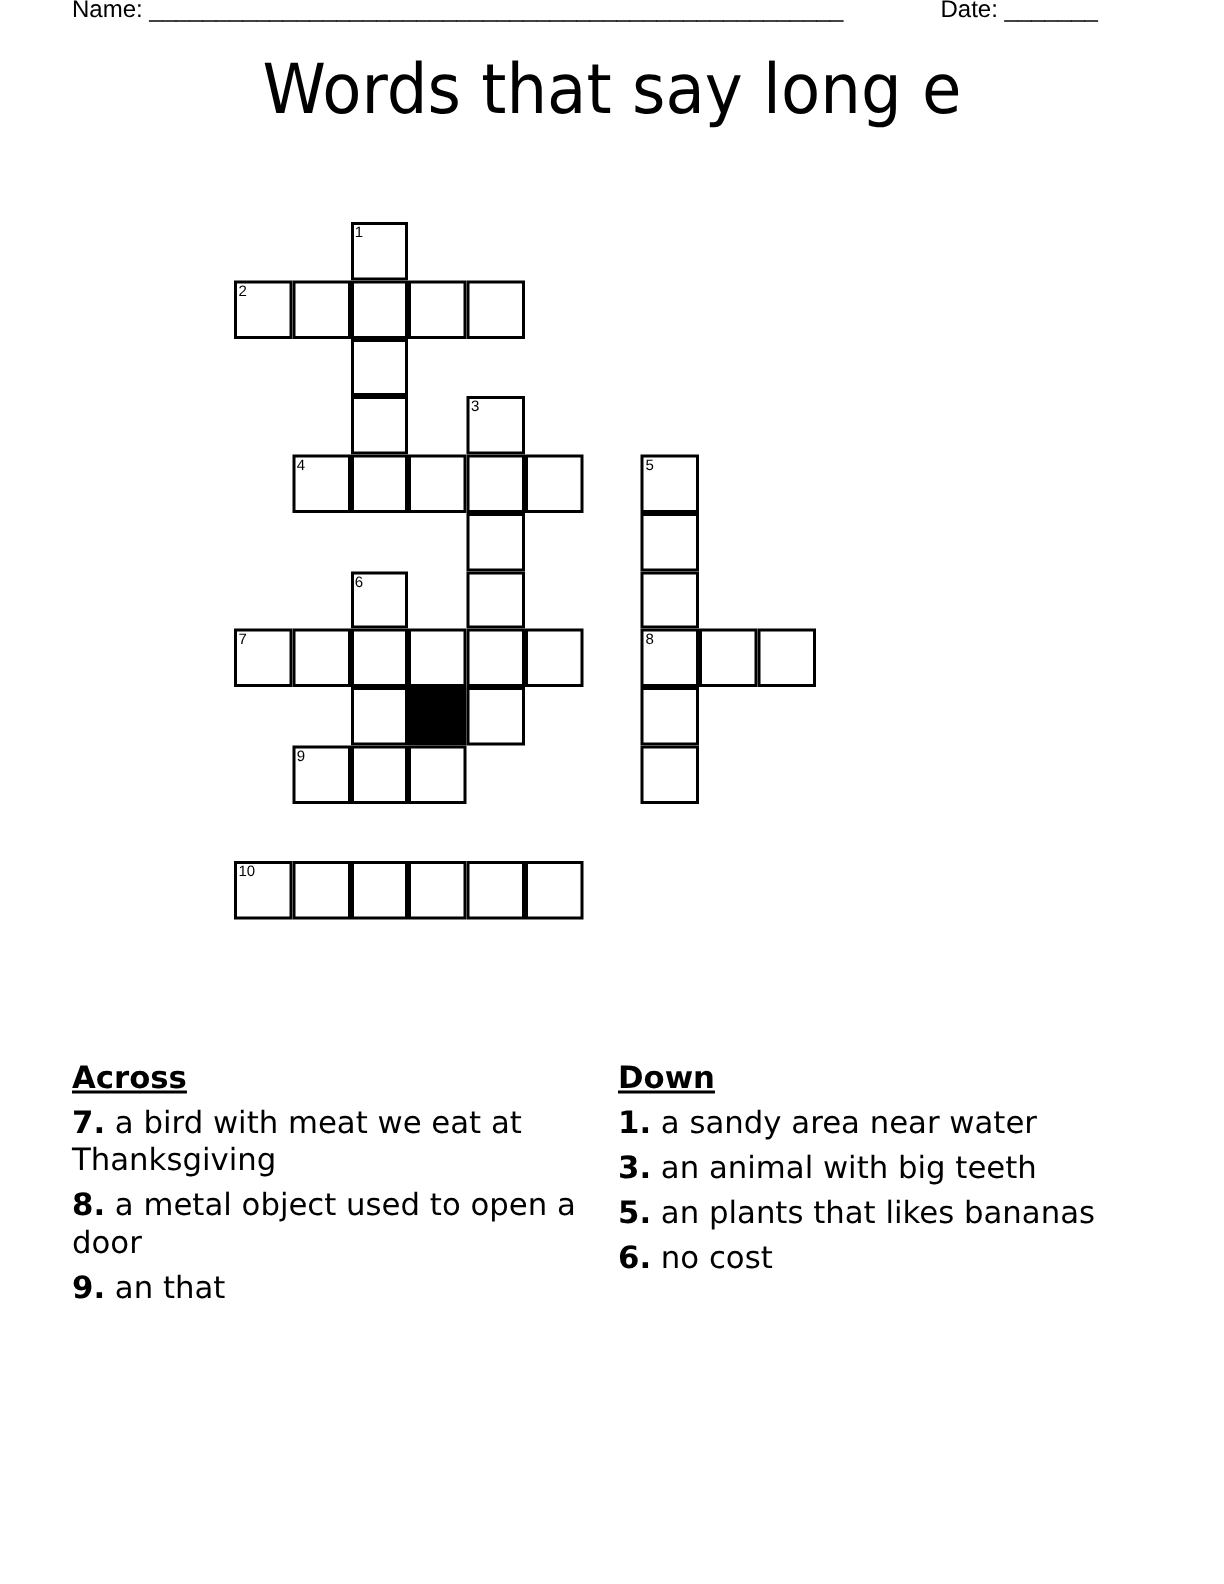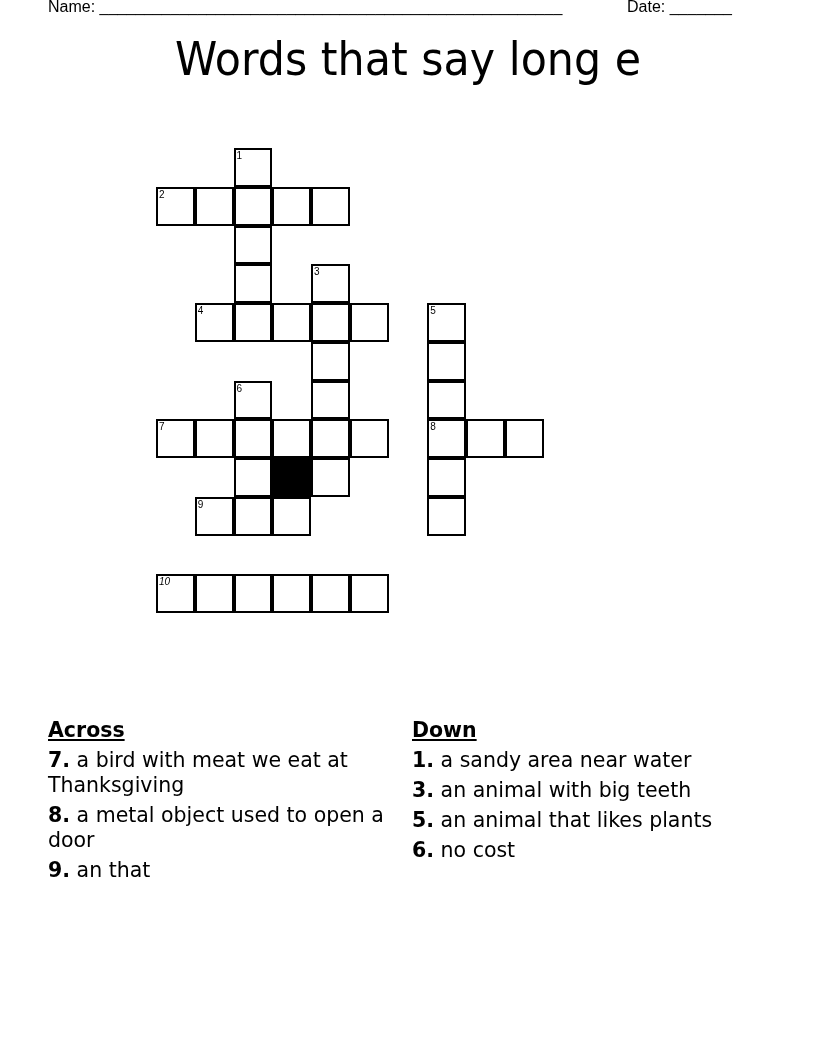--- a/index.html
+++ b/index.html
@@ -6,21 +6,21 @@
     body { width: 816px; height: 1056px; position: relative; overflow: hidden; font-family: "DejaVu Sans", sans-serif; color: #000; }
     .hdr { position: absolute; top: -2px; font-family: "Liberation Sans", sans-serif; font-size: 16px; }
     .title { position: absolute; top: 32px; left: 0; width: 816px; text-align: center; font-family: "DejaVu Sans", sans-serif; font-size: 46px; letter-spacing: 0px; transform: scaleX(0.93); }
     .grid { position: absolute; left: 156px; top: 148px; width: 400px; height: 480px; }
     .cell { position: absolute; width: 38.75px; height: 38.75px; box-sizing: border-box; border: 2px solid #000; background: #fff; }
     .cell.black { background: #000; }
     .num { position: absolute; top: 0px; left: 1px; font-family: "Liberation Sans", sans-serif; font-size: 10px; line-height: 11px; }
     .clues { position: absolute; top: 702px; font-size: 20.5px; line-height: 25px; }
     .col-left { left: 48px; width: 340px; }
     .col-right { left: 412px; width: 330px; }
-    .heading { font-weight: bold; text-decoration: underline; margin-top: 16px; margin-bottom: 5px; }
+    .heading { font-weight: bold; text-decoration: underline; margin-top: 4px; margin-bottom: 5px; }
     .clue { margin-bottom: 5px; }
     .clue b { font-weight: bold; }
   </style>
 </head>
 <body>
 
 <div class="hdr" style="left:48px;">Name: ____________________________________________________</div>
 <div class="hdr" style="left:627px;">Date: _______</div>
 
 <div class="title">Words that say long e</div>
@@ -74,36 +74,36 @@
     <div class="cell" style="left: 77.5px; top: 310px;"></div>
     <div class="cell black" style="left: 116.25px; top: 310px;"></div>
     <div class="cell" style="left: 155px; top: 310px;"></div>
     <div class="cell" style="left: 271.25px; top: 310px;"></div>
     <div class="cell" style="left: 38.75px; top: 348.75px;">
       <span class="num">9</span>
     </div>
     <div class="cell" style="left: 77.5px; top: 348.75px;"></div>
     <div class="cell" style="left: 116.25px; top: 348.75px;"></div>
     <div class="cell" style="left: 271.25px; top: 348.75px;"></div>
-    <div class="cell" style="left: 0px; top: 426.25px; font-style: italic;">
+    <div class="cell" style="left: 0px; top: 426.25px;">
       <span class="num">10</span>
     </div>
     <div class="cell" style="left: 38.75px; top: 426.25px;"></div>
     <div class="cell" style="left: 77.5px; top: 426.25px;"></div>
     <div class="cell" style="left: 116.25px; top: 426.25px;"></div>
     <div class="cell" style="left: 155px; top: 426.25px;"></div>
     <div class="cell" style="left: 193.75px; top: 426.25px;"></div>
   </div>
 
 <div class="clues col-left">
   <div class="heading">Across</div>
   <div class="clue"><b>7.</b><span> a bird with meat we eat at Thanksgiving</span></div>
   <div class="clue"><b>8.</b><span> a metal object used to open a door</span></div>
   <div class="clue"><b>9.</b><span> an that</span></div>
 </div>
 
 <div class="clues col-right">
   <div class="heading">Down</div>
   <div class="clue"><b>1.</b><span> a sandy area near water</span></div>
   <div class="clue"><b>3.</b><span> an animal with big teeth</span></div>
-  <div class="clue"><b>5.</b><span> an animal that likes plants</span></div>
+  <div class="clue"><b>5.</b><span> an plants that likes bananas</span></div>
   <div class="clue"><b>6.</b><span> no cost</span></div>
 </div>
 
 </body></html>

